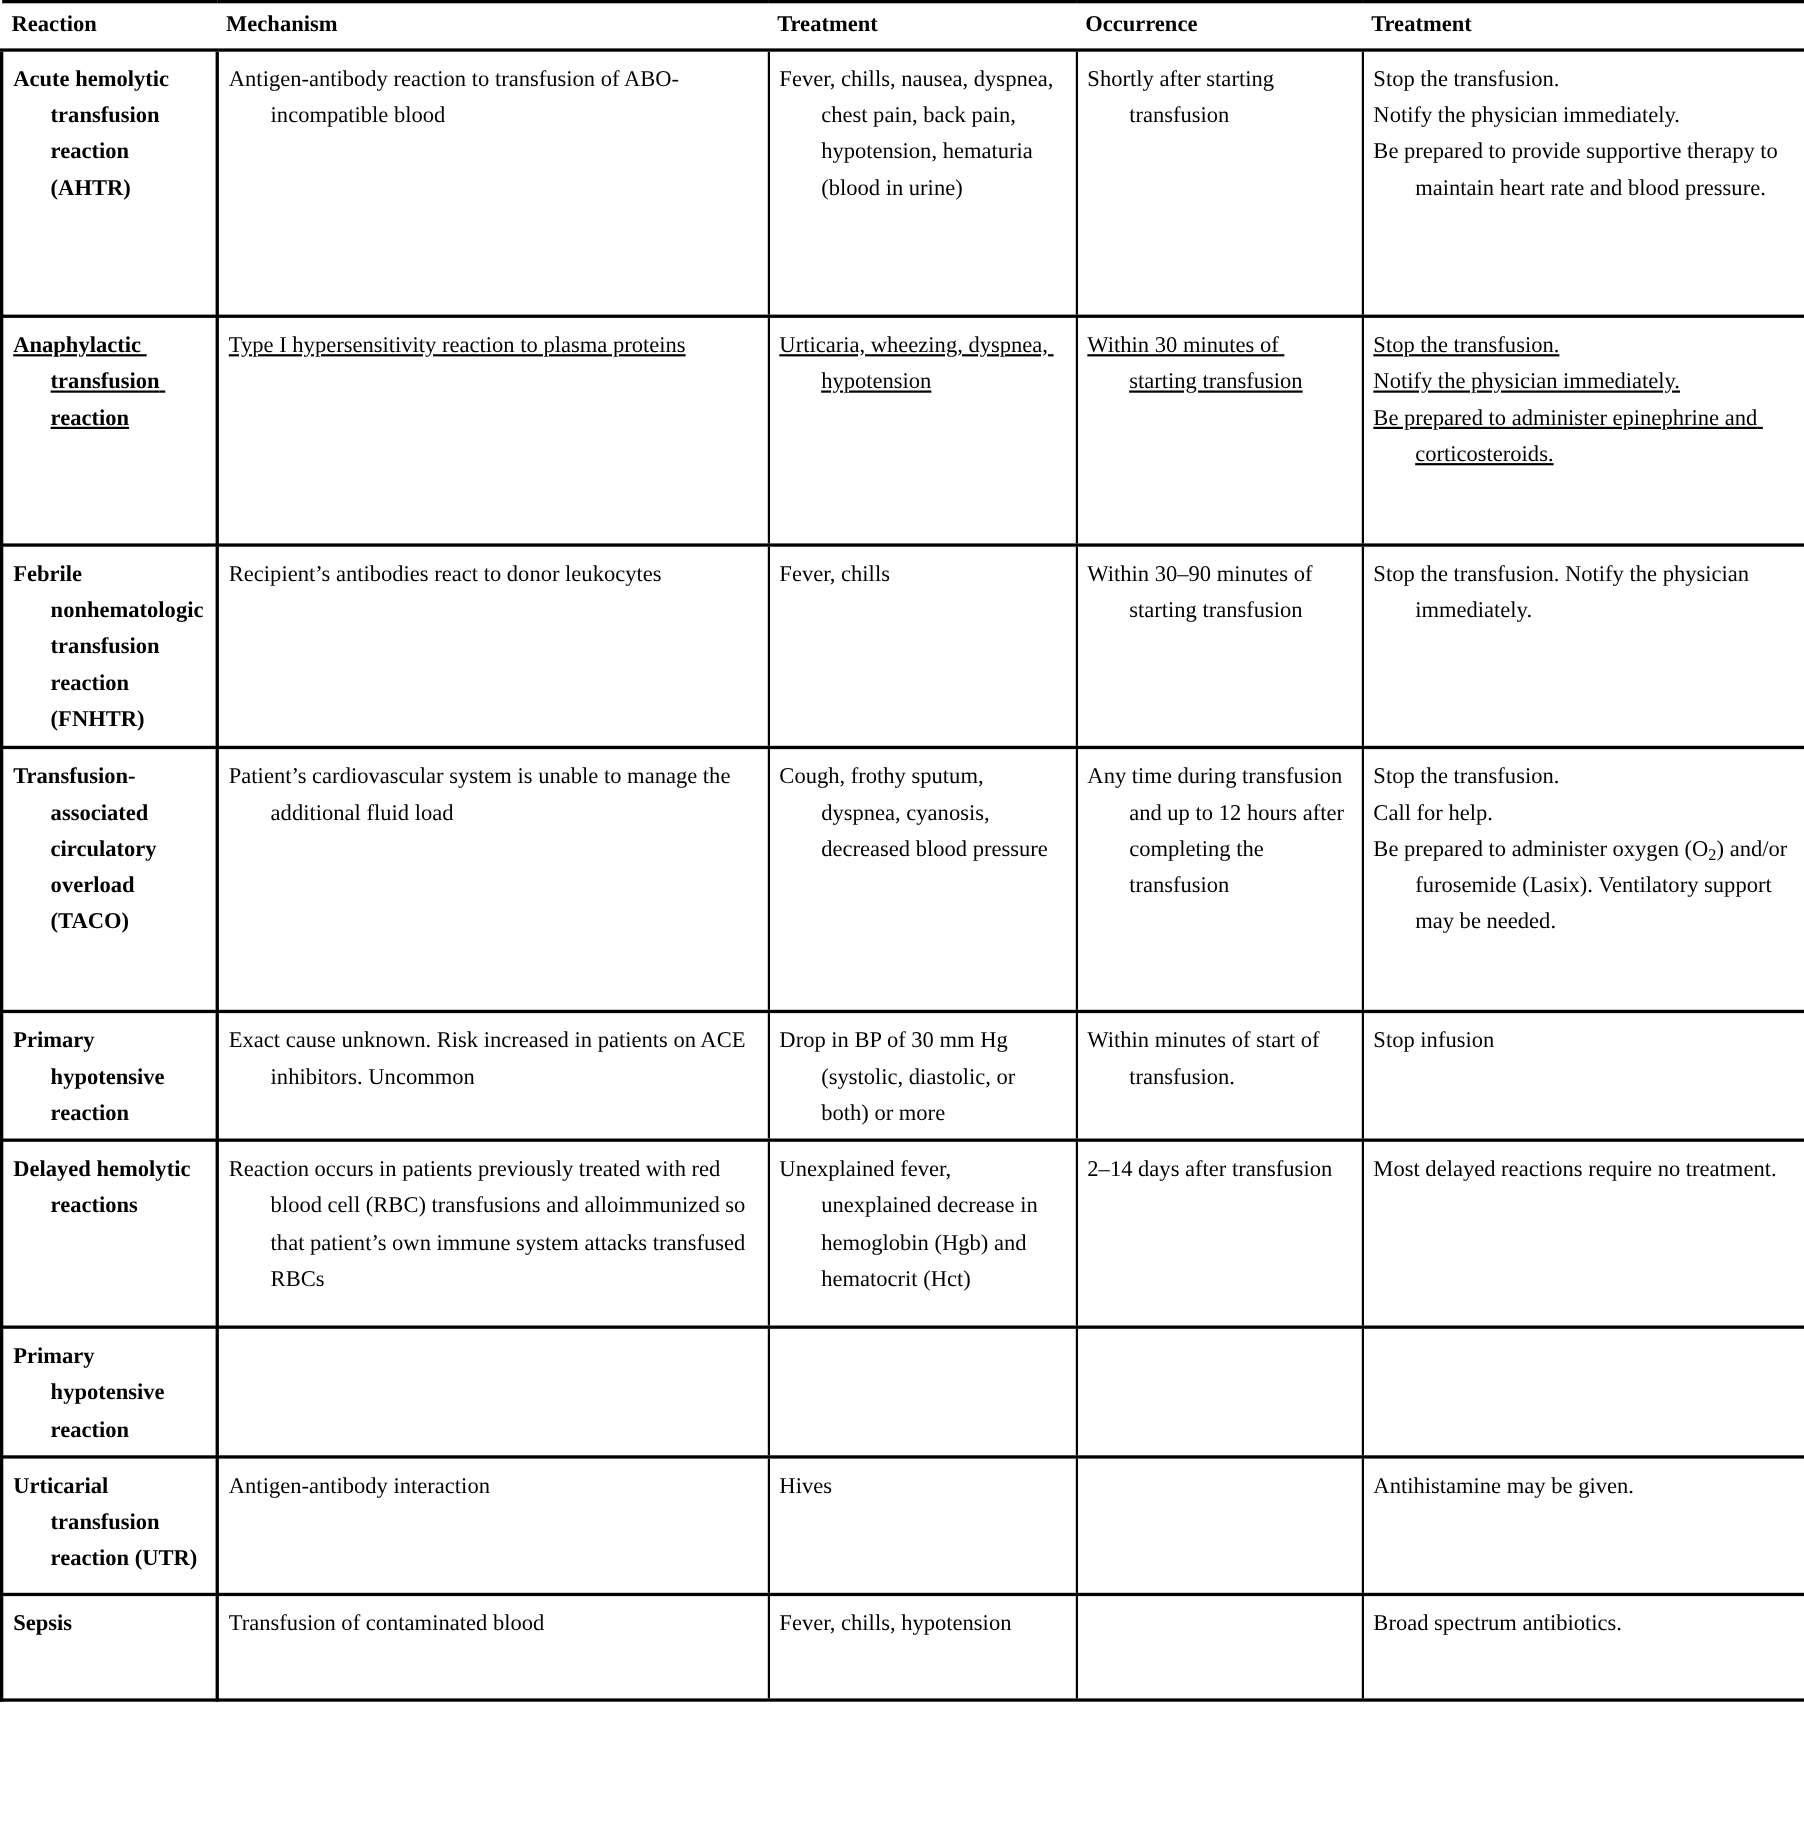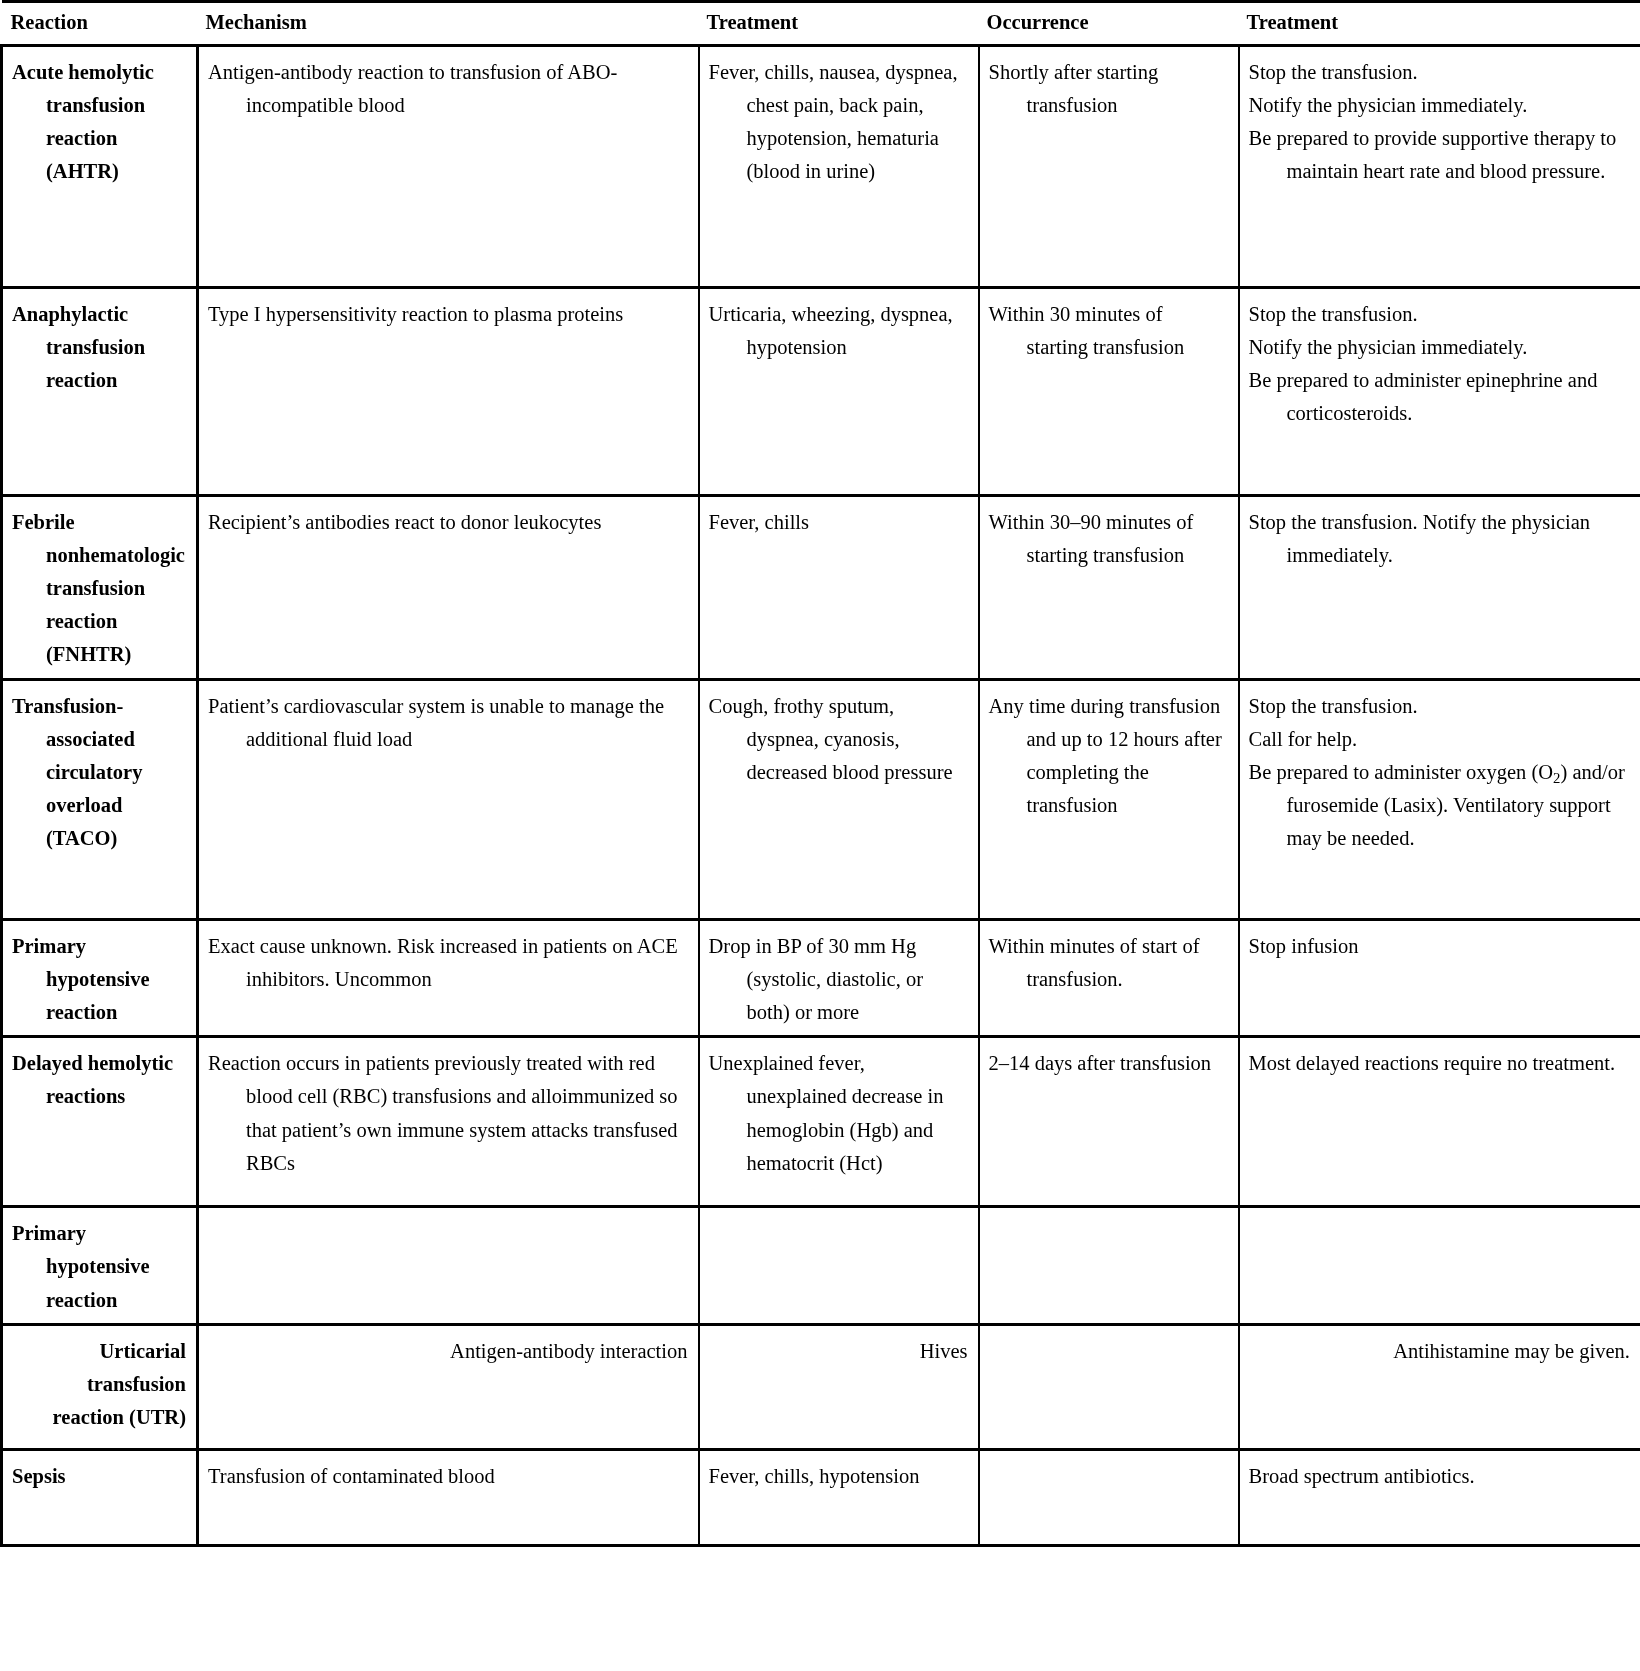--- a/index.html
+++ b/index.html
@@ -118,21 +118,21 @@
           </td>
           <td class="col-occurrence">
             <div class="cell-text">Shortly after starting transfusion</div>
           </td>
           <td class="col-treatment col-last">
             <div class="cell-text">Stop the transfusion.</div>
             <div class="cell-text">Notify the physician immediately.</div>
             <div class="cell-text">Be prepared to provide supportive therapy to maintain heart rate and blood pressure.</div>
           </td>
         </tr>
-        <tr style="height: 208px;">
+        <tr style="height: 208px; text-decoration: underline;">
           <td class="col-reaction">
             <div class="cell-text">Anaphylactic transfusion reaction</div>
           </td>
           <td class="col-mechanism">
             <div class="cell-text">Type I hypersensitivity reaction to plasma proteins</div>
           </td>
           <td class="col-symptoms">
             <div class="cell-text">Urticaria, wheezing, dyspnea, hypotension</div>
           </td>
           <td class="col-occurrence">
@@ -224,21 +224,21 @@
           <td class="col-symptoms">
             <div class="cell-text empty"></div>
           </td>
           <td class="col-occurrence">
             <div class="cell-text empty"></div>
           </td>
           <td class="col-treatment col-last">
             <div class="cell-text empty"></div>
           </td>
         </tr>
-        <tr style="height: 125px; text-align: right;">
+        <tr style="height: 125px;">
           <td class="col-reaction">
             <div class="cell-text">Urticarial transfusion reaction (UTR)</div>
           </td>
           <td class="col-mechanism">
             <div class="cell-text">Antigen-antibody interaction</div>
           </td>
           <td class="col-symptoms">
             <div class="cell-text">Hives</div>
           </td>
           <td class="col-occurrence">

